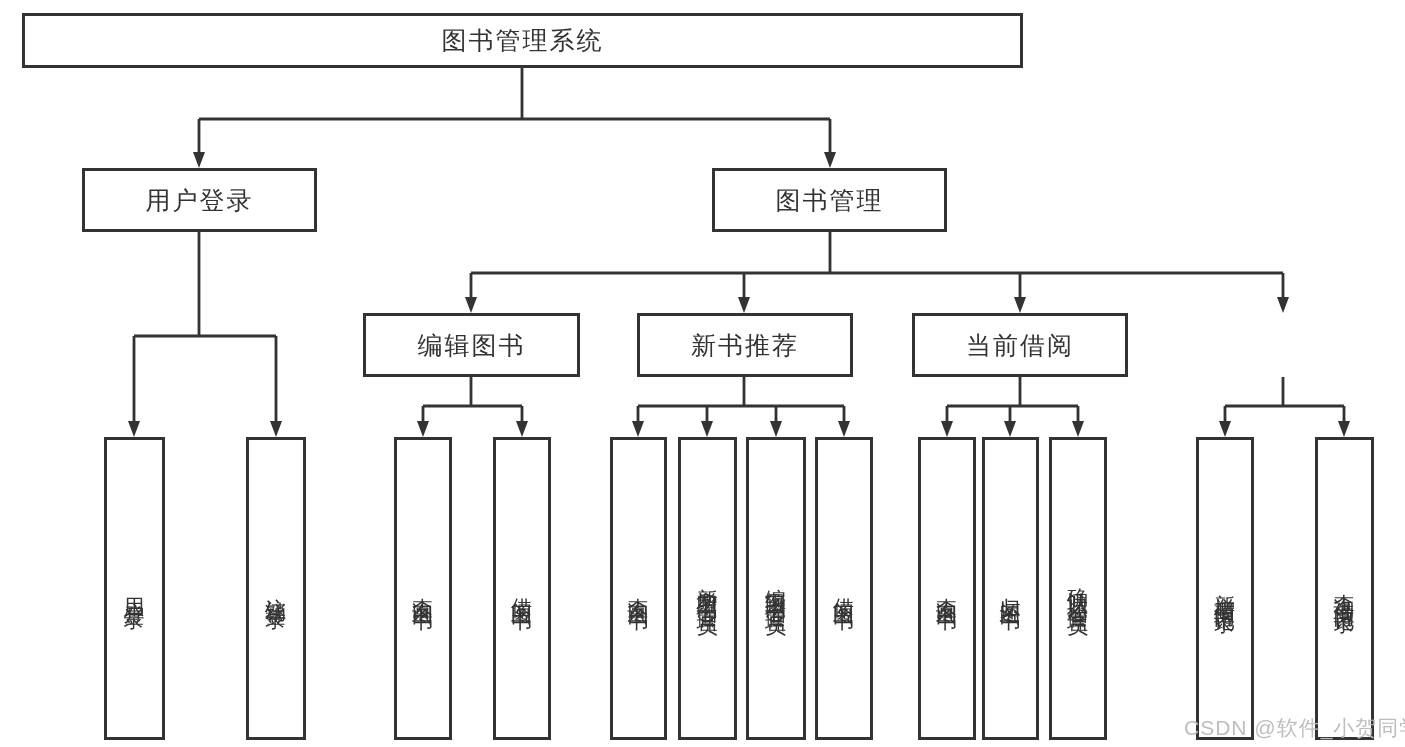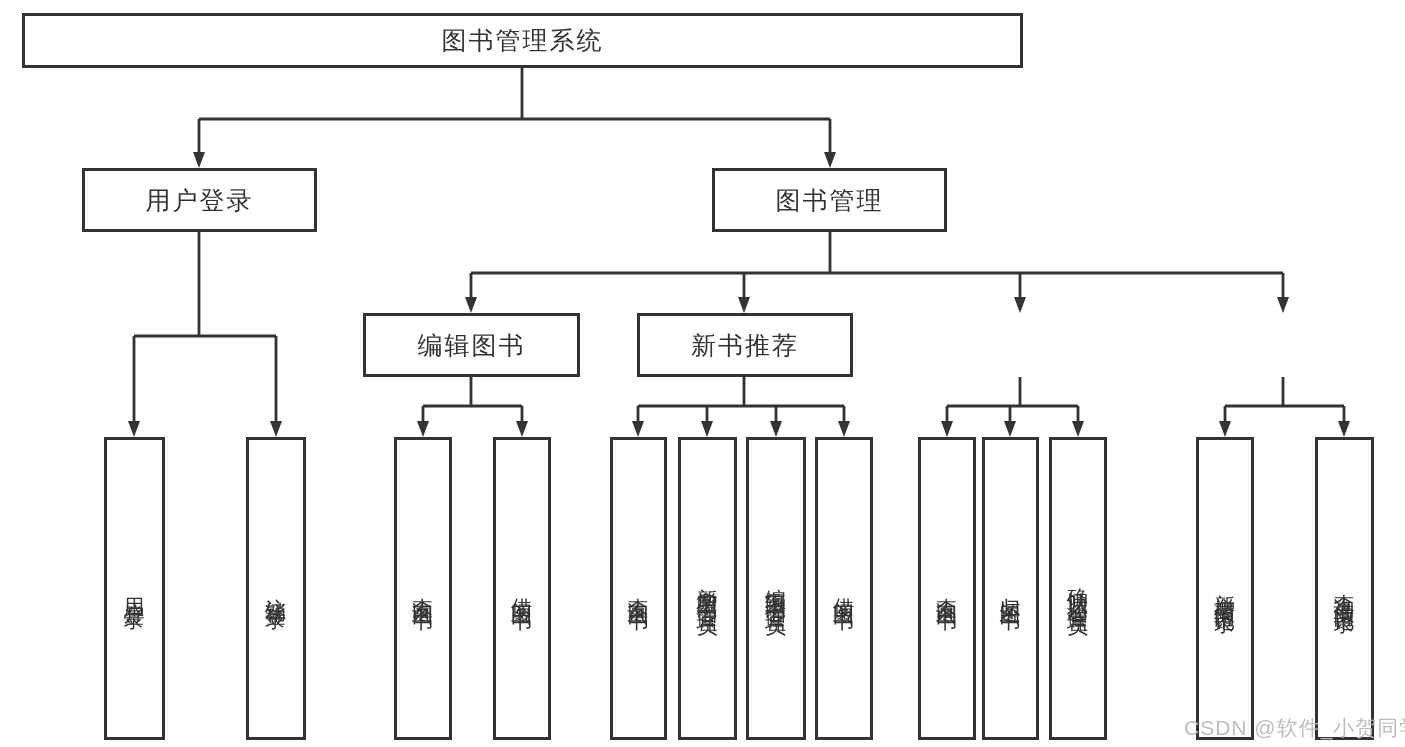--- a/index.html
+++ b/index.html
@@ -113,20 +113,23 @@
   <div class="node" style="left:712px; top:168px; width:235px; height:64px;">
     <span class="hlabel">图书管理</span>
   </div>
 
   <div class="node" style="left:363px; top:313px; width:217px; height:64px;">
     <span class="hlabel">编辑图书</span>
   </div>
   <div class="node" style="left:637px; top:313px; width:216px; height:64px;">
     <span class="hlabel">新书推荐</span>
   </div>
+  <div class="node" style="left:912px; top:313px; width:216px; height:64px;">
+    <span class="hlabel">当前借阅</span>
+  </div>
 
   <div class="node leaf" style="left:104px; top:437px; width:61px; height:303px;">
     <span class="vlabel">用户登录</span>
   </div>
   <div class="node leaf" style="left:246px; top:437px; width:60px; height:303px;">
     <span class="vlabel">注销登录</span>
   </div>
   <div class="node leaf" style="left:394px; top:437px; width:58px; height:303px;">
     <span class="vlabel">查询图书</span>
   </div>

